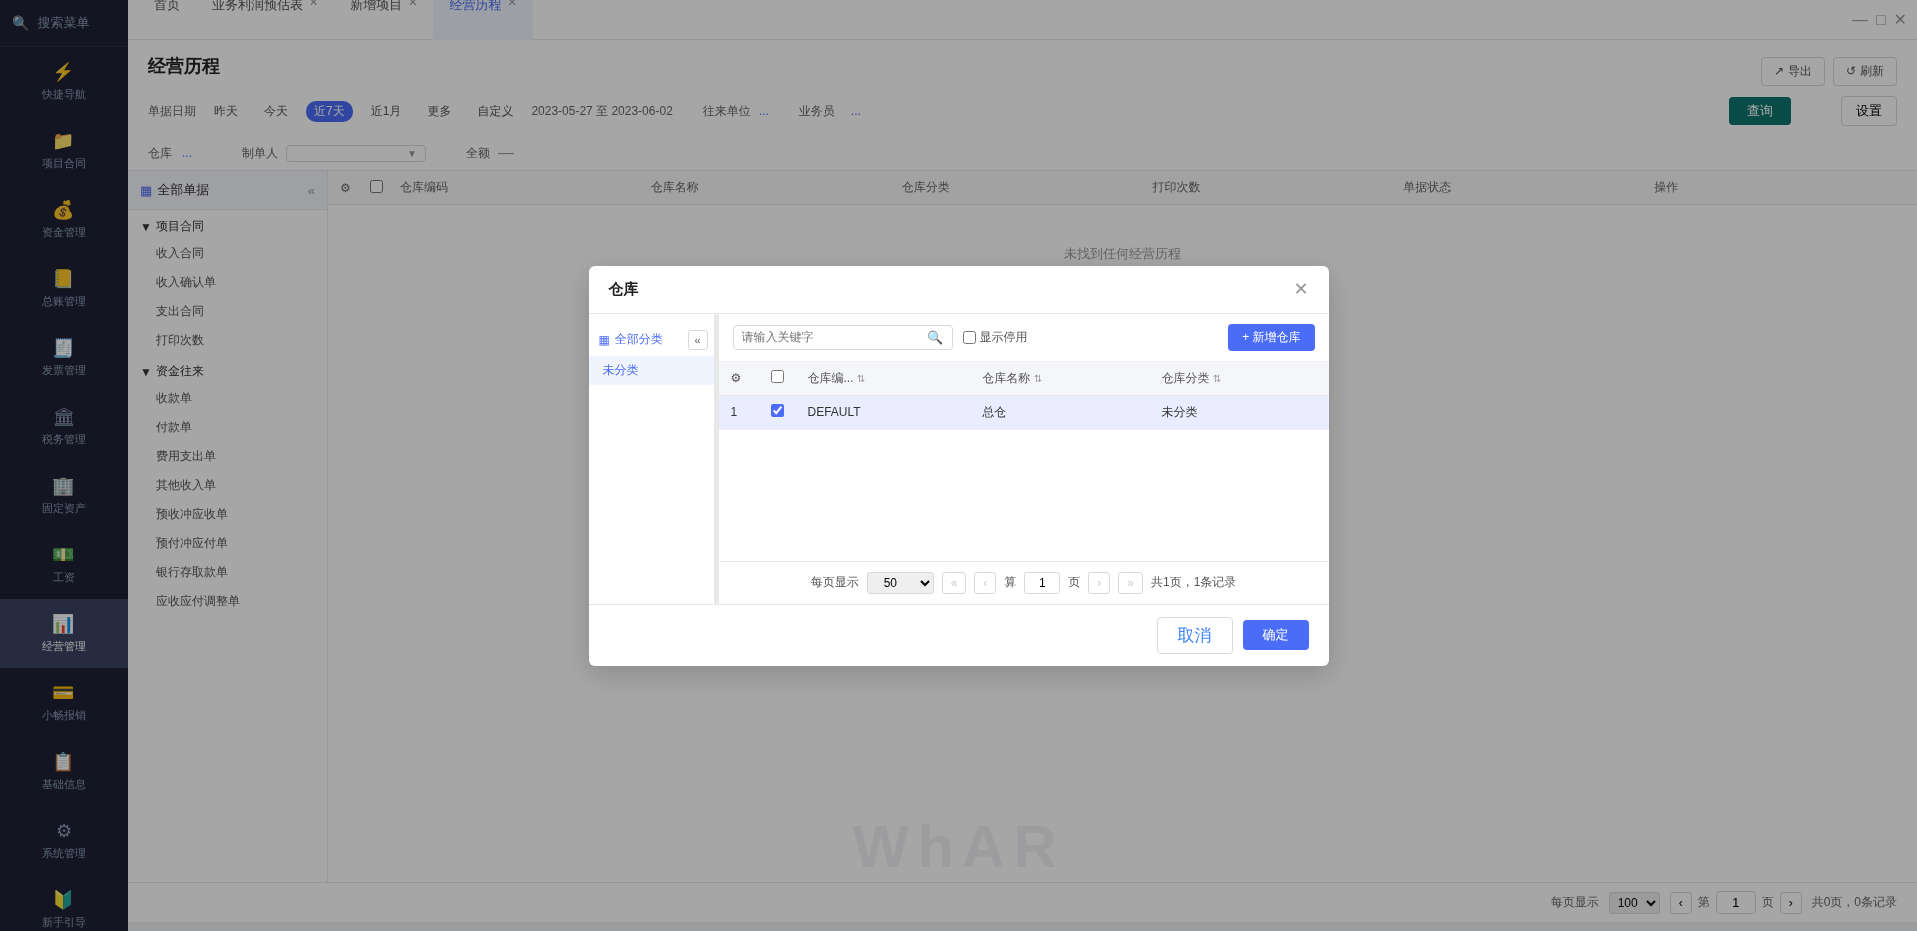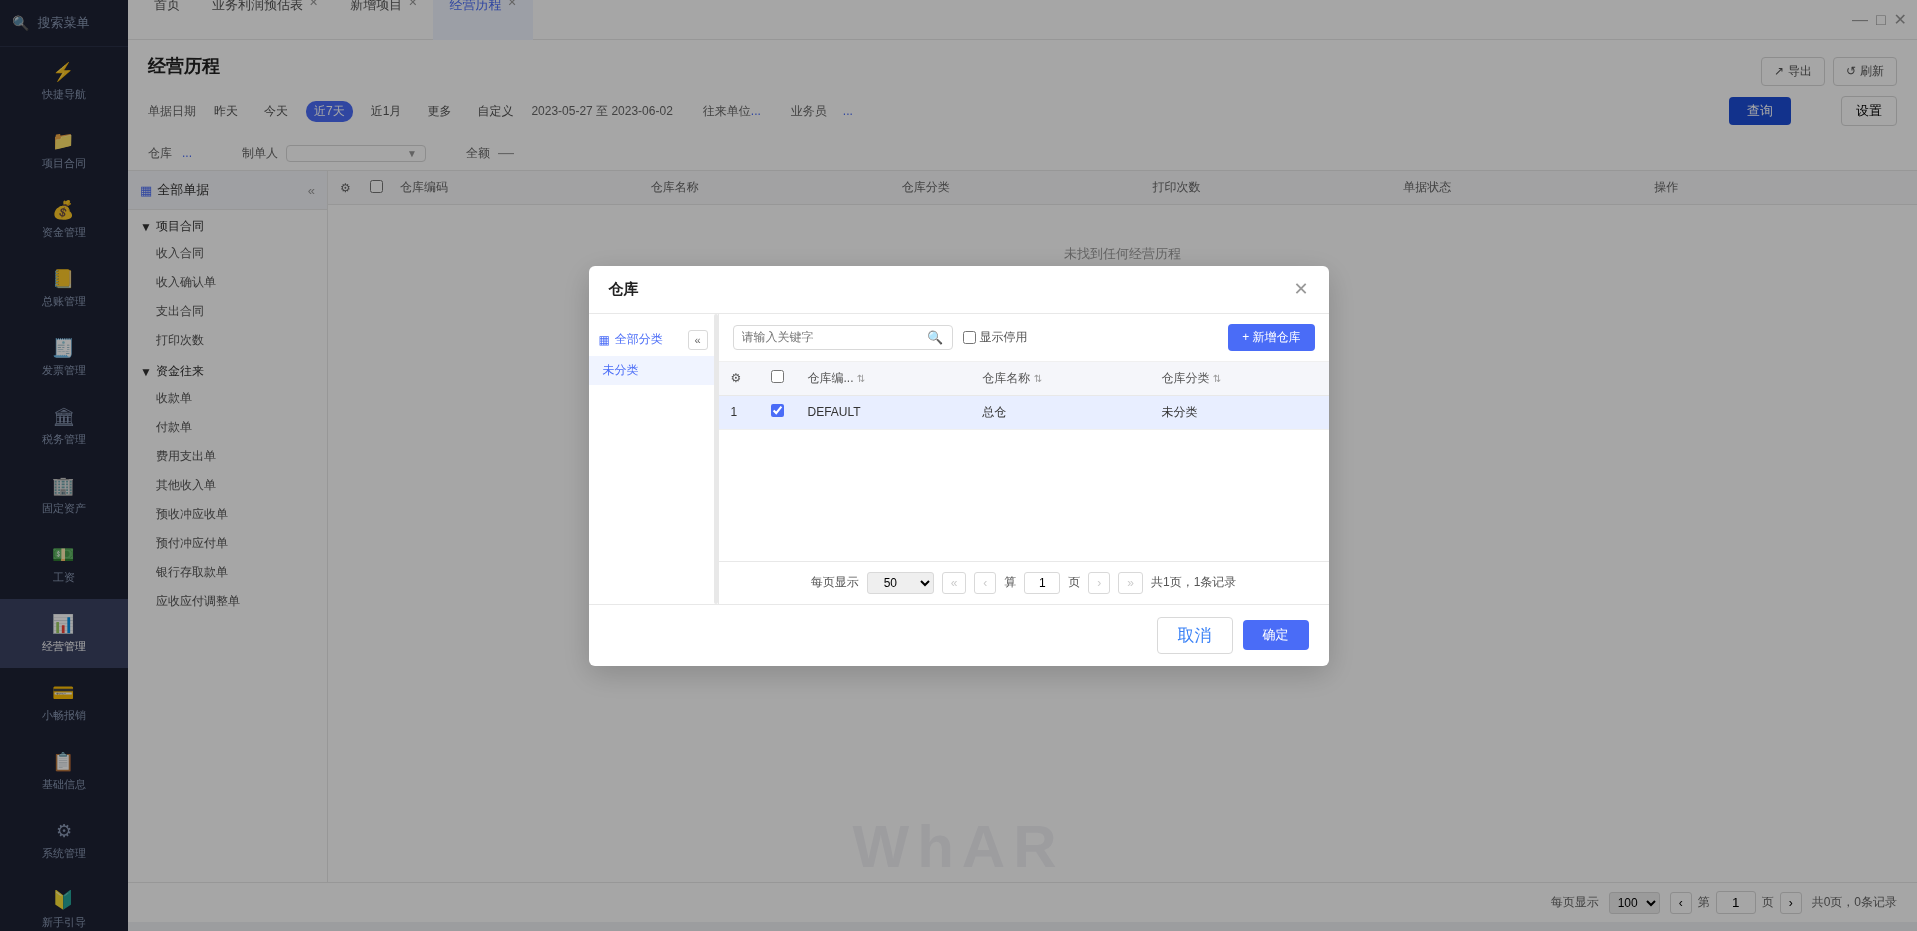--- a/index.html
+++ b/index.html
@@ -64,21 +64,21 @@
     }
     .filter-label { font-size: 12px; color: #666; }
     .date-btn {
       padding: 2px 8px; font-size: 12px; border-radius: 3px; cursor: pointer;
       background: transparent; border: none; color: #555;
     }
     .date-btn.active { background: #4a6cf7; color: #fff; border-radius: 10px; }
     .date-range { font-size: 12px; color: #666; }
     .filter-ellipsis { font-size: 12px; color: #4a6cf7; cursor: pointer; }
     .btn-export, .btn-refresh { padding: 5px 12px; font-size: 12px; border: 1px solid #d9d9d9; background: #fff; border-radius: 4px; cursor: pointer; color: #555; display: flex; align-items: center; gap: 4px; }
-    .btn-query { padding: 5px 18px; background: #1d4ed8; color: #fff; border: none; border-radius: 4px; font-size: 13px; cursor: pointer; }
+    .btn-query { padding: 5px 18px; background: #0f766e; color: #fff; border: none; border-radius: 4px; font-size: 13px; cursor: pointer; }
     .btn-settings { padding: 5px 14px; border: 1px solid #d9d9d9; background: #fff; border-radius: 4px; font-size: 13px; cursor: pointer; margin-left: 40px; }
 
     
     .filter-row2 {
       display: flex; align-items: center; gap: 10px; padding: 8px 0;
     }
 
     
     .content-layout {
       display: flex;
@@ -339,21 +339,21 @@
 
     <div class="filter-row">
       <span class="filter-label">单据日期</span>
       <button class="date-btn">昨天</button>
       <button class="date-btn">今天</button>
       <button class="date-btn active">近7天</button>
       <button class="date-btn">近1月</button>
       <button class="date-btn">更多</button>
       <button class="date-btn">自定义</button>
       <span class="date-range">2023-05-27 至 2023-06-02</span>
-      <div style="margin-left:20px;display:flex;align-items:center;">
+      <div style="margin-left:20px;display:flex;align-items:center;gap:8px;">
         <span class="filter-label">往来单位</span>
         <span class="filter-ellipsis">...</span>
       </div>
       <div style="display:flex;align-items:center;gap:16px;margin-left:20px;">
         <span class="filter-label">业务员</span>
         <span class="filter-ellipsis">...</span>
       </div>
       <button class="btn-query" style="margin-left:auto;">查询</button>
       <button class="btn-settings">设置</button>
     </div>

